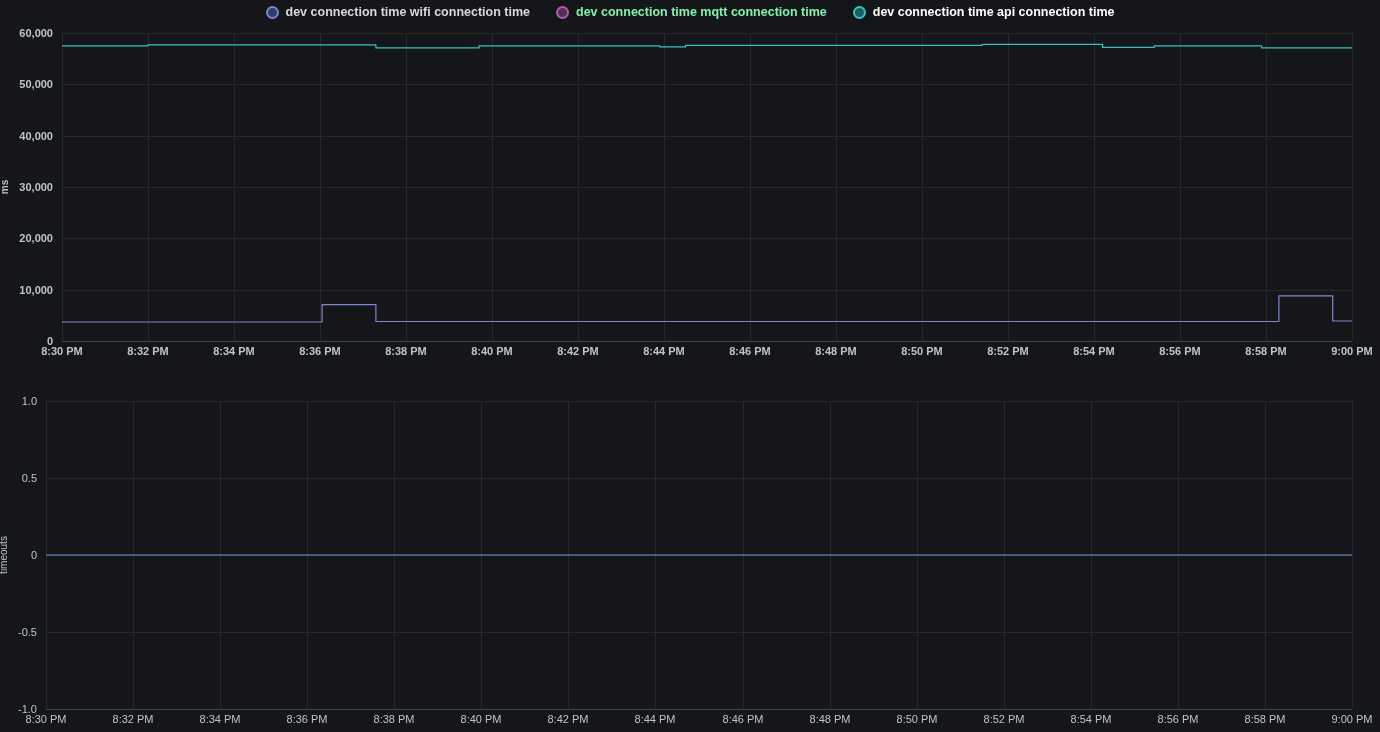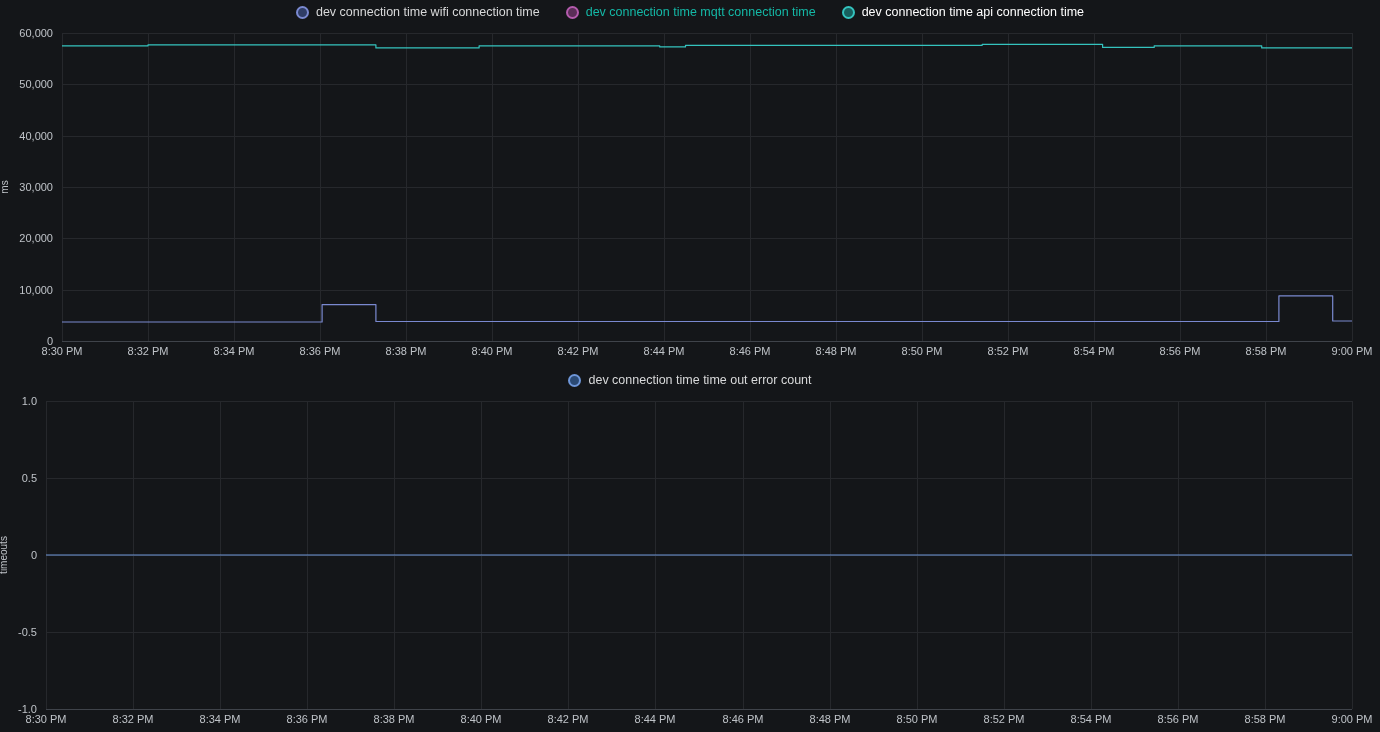--- a/index.html
+++ b/index.html
@@ -27,29 +27,29 @@
     border: 2px solid;
     box-sizing: content-box;
   }
   .legend-label { font-size: 12.5px; line-height: 1; }
   .plot-svg { position: absolute; top: 0; left: 0; display: block; }
   .plot-svg text { font-family: "Liberation Sans", sans-serif; }
 </style>
 </head>
 <body style="background: rgb(20, 22, 25);">
 
-<div class="panel" style="height: 368px;">
+<div class="panel" style="height: 368px; font-weight: bold;">
   <div class="legend">
       <span class="legend-item">
         <span class="legend-dot" style="border-color: rgb(122, 137, 208); background-color: rgb(47, 61, 102);"></span>
         <span class="legend-label" style="color: rgb(216, 217, 218);">dev connection time wifi connection time</span>
       </span>
       <span class="legend-item">
         <span class="legend-dot" style="border-color: rgb(180, 91, 173); background-color: rgb(90, 45, 87);"></span>
-        <span class="legend-label" style="color: #14b8a6;">dev connection time mqtt connection time</span>
+        <span class="legend-label" style="color: #86efac;">dev connection time mqtt connection time</span>
       </span>
       <span class="legend-item">
         <span class="legend-dot" style="border-color: rgb(52, 195, 190); background-color: rgb(23, 96, 94);"></span>
         <span class="legend-label" style="color: #ffffff;">dev connection time api connection time</span>
       </span>
     </div>
   <svg class="plot-svg" width="1380" height="368" viewBox="0 0 1380 368">
       <line x1="62" y1="33" x2="62" y2="341" stroke="#26282c" stroke-width="1" shape-rendering="crispEdges"></line>
       <text x="62" y="355" fill="#bfc3c8" font-size="11" text-anchor="middle">8:30 PM</text>
       <line x1="148" y1="33" x2="148" y2="341" stroke="#26282c" stroke-width="1" shape-rendering="crispEdges"></line>
@@ -96,26 +96,20 @@
       <text x="53" y="88" fill="#bfc3c8" font-size="11" text-anchor="end">50,000</text>
       <line x1="62" y1="33" x2="1352" y2="33" stroke="#26282c" stroke-width="1" shape-rendering="crispEdges"></line>
       <text x="53" y="37" fill="#bfc3c8" font-size="11" text-anchor="end">60,000</text>
       <text x="8" y="187" fill="#bfc3c8" font-size="10" text-anchor="middle" transform="rotate(-90 8 187)">ms</text>
       <polyline points="62.0,322.0 322.1,322.0 322.1,304.6 375.9,304.6 375.9,321.5 1278.9,321.5 1278.9,295.8 1332.7,295.8 1332.7,321.0 1352.0,321.0" fill="none" stroke="#7a89d0" stroke-width="1.2" stroke-linejoin="round"></polyline>
       <polyline points="62.0,45.8 148.0,45.8 148.0,44.8 375.9,44.8 375.9,47.9 479.1,47.9 479.1,45.8 659.7,45.8 659.7,46.9 685.5,46.9 685.5,45.3 982.2,45.3 982.2,44.3 1102.6,44.3 1102.6,47.4 1154.2,47.4 1154.2,45.8 1261.7,45.8 1261.7,47.9 1352.0,47.9" fill="none" stroke="#34c3be" stroke-width="1.2" stroke-linejoin="round"></polyline>
     </svg>
 </div>
 
 <div class="panel" style="height: 364px;">
-  <div class="legend">
-      <span class="legend-item">
-        <span class="legend-dot" style="border-color: rgb(110, 150, 216); background-color: rgb(43, 74, 116);"></span>
-        <span class="legend-label" style="color: rgb(216, 217, 218);">dev connection time time out error count</span>
-      </span>
-    </div>
   <svg class="plot-svg" width="1380" height="364" viewBox="0 0 1380 364">
       <line x1="46" y1="33" x2="46" y2="341" stroke="#26282c" stroke-width="1" shape-rendering="crispEdges"></line>
       <text x="46" y="355" fill="#bfc3c8" font-size="11" text-anchor="middle">8:30 PM</text>
       <line x1="133" y1="33" x2="133" y2="341" stroke="#26282c" stroke-width="1" shape-rendering="crispEdges"></line>
       <text x="133" y="355" fill="#bfc3c8" font-size="11" text-anchor="middle">8:32 PM</text>
       <line x1="220" y1="33" x2="220" y2="341" stroke="#26282c" stroke-width="1" shape-rendering="crispEdges"></line>
       <text x="220" y="355" fill="#bfc3c8" font-size="11" text-anchor="middle">8:34 PM</text>
       <line x1="307" y1="33" x2="307" y2="341" stroke="#26282c" stroke-width="1" shape-rendering="crispEdges"></line>
       <text x="307" y="355" fill="#bfc3c8" font-size="11" text-anchor="middle">8:36 PM</text>
       <line x1="394" y1="33" x2="394" y2="341" stroke="#26282c" stroke-width="1" shape-rendering="crispEdges"></line>

